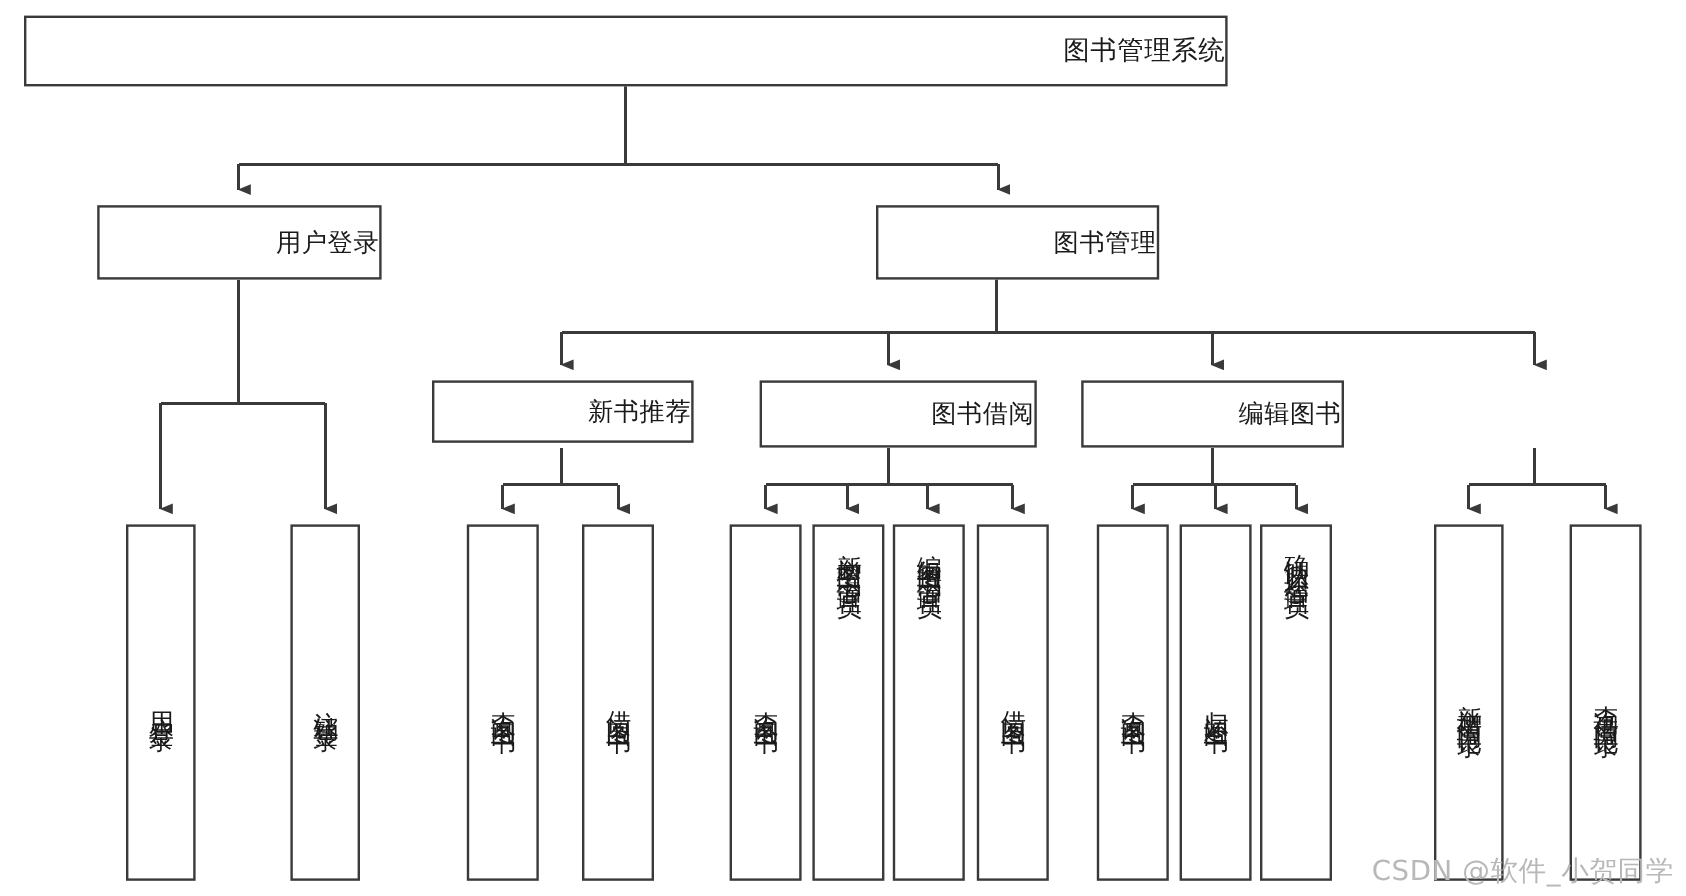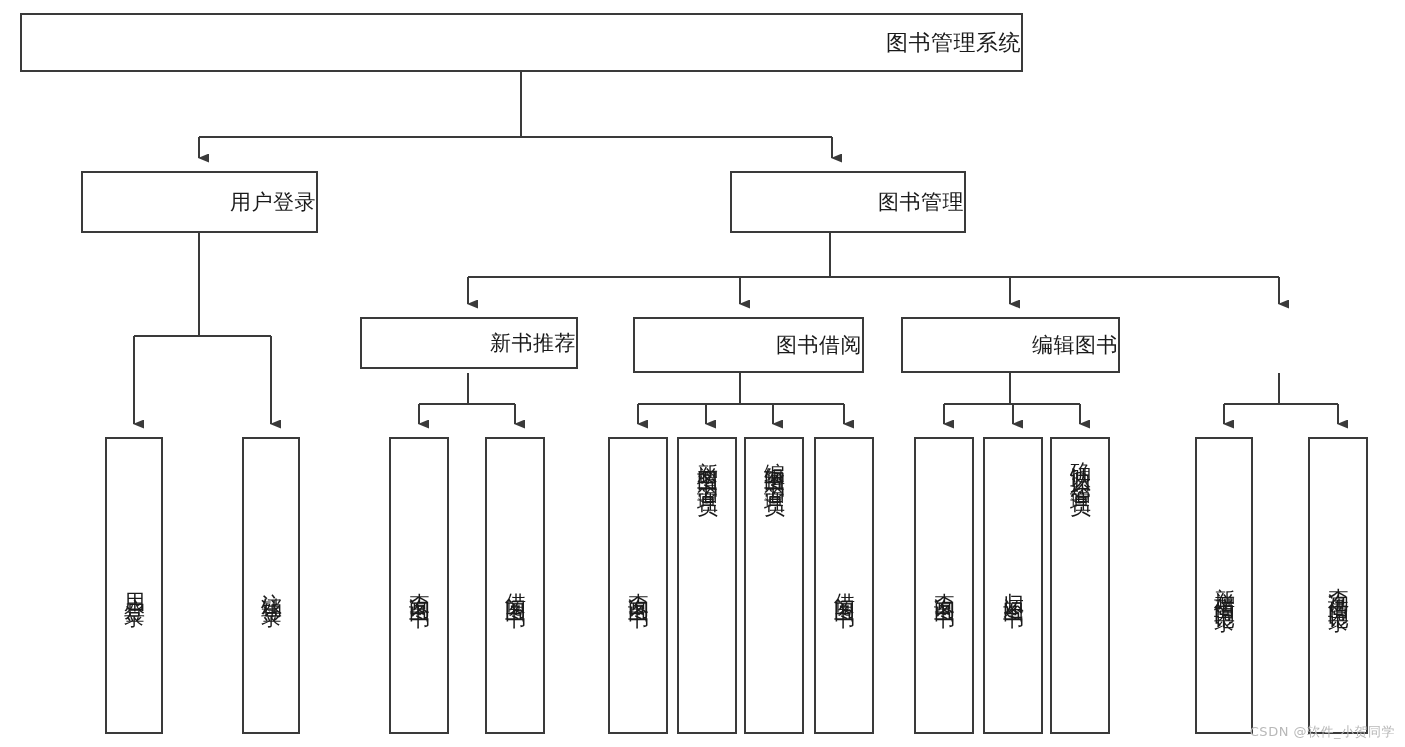--- a/index.html
+++ b/index.html
@@ -63,21 +63,21 @@
     white-space: nowrap;
   }
   .node.vertical.centered {
     align-items: center;
     padding-top: 0;
   }
   #watermark {
     position: absolute;
     right: 10px;
     bottom: 6px;
-    font-size: 13px;
+    font-size: 23px;
     color: #b8b8b8;
     letter-spacing: 0.5px;
     white-space: nowrap;
   }
 </style>
 </head>
 <body>
 
 <div id="diagram-root">
 

